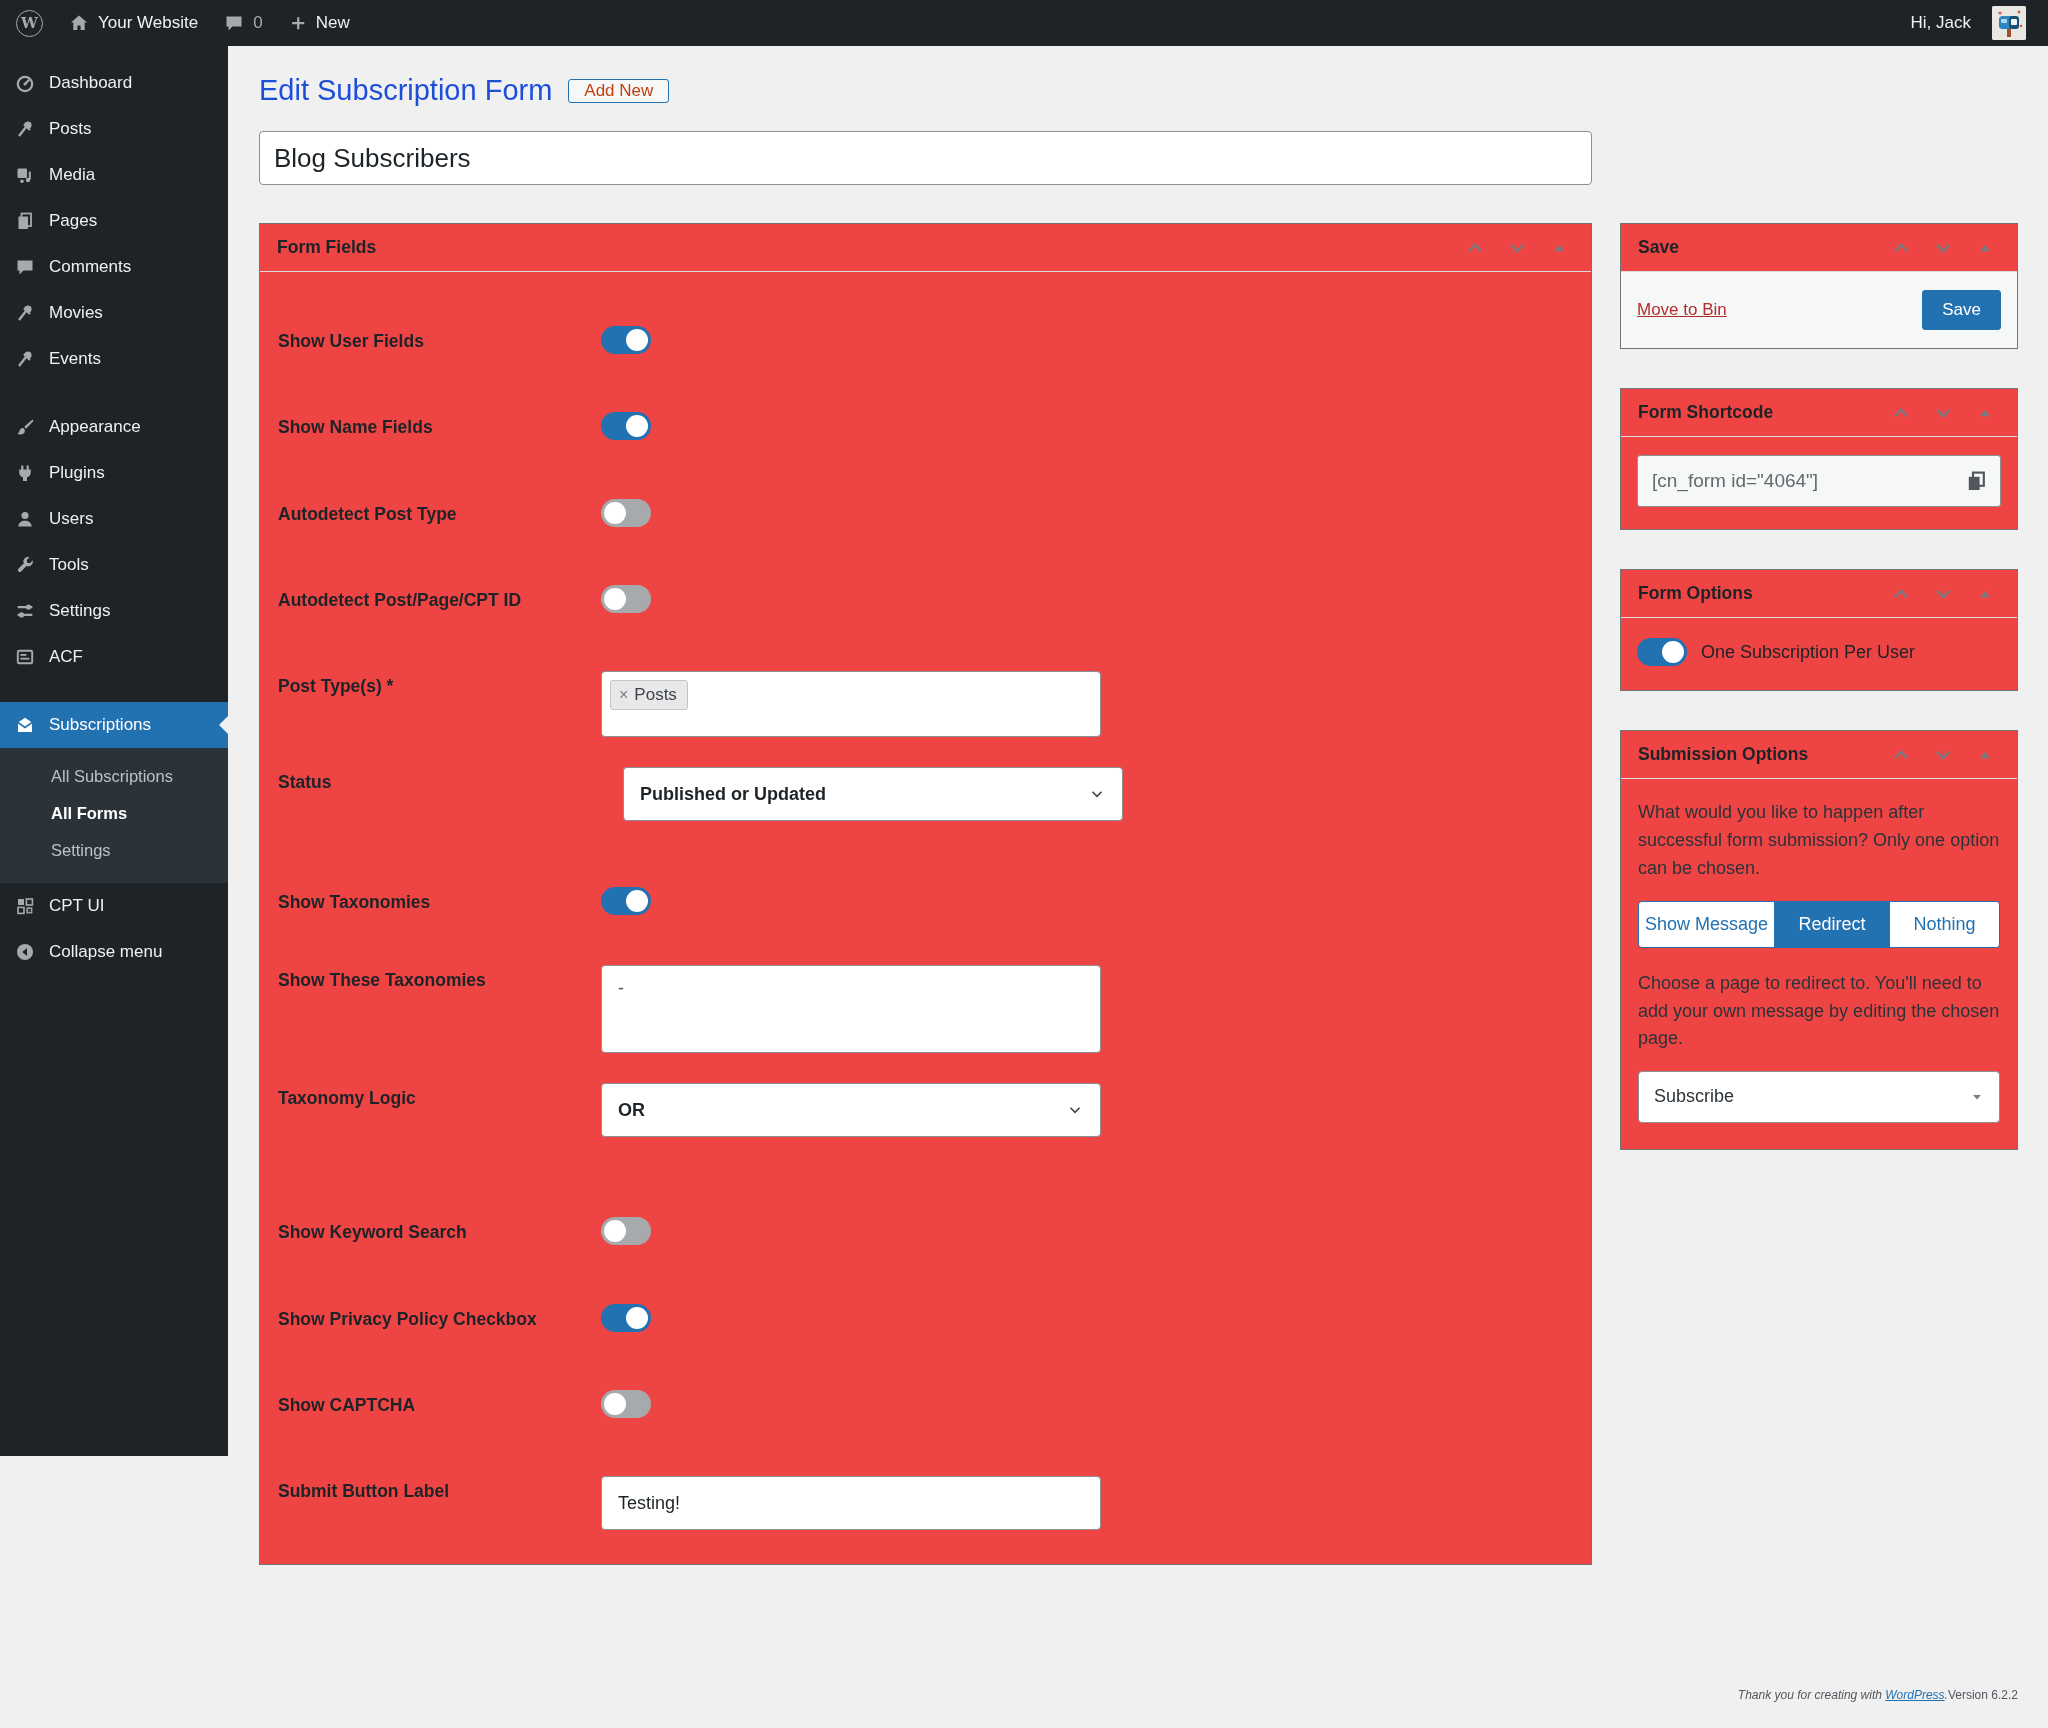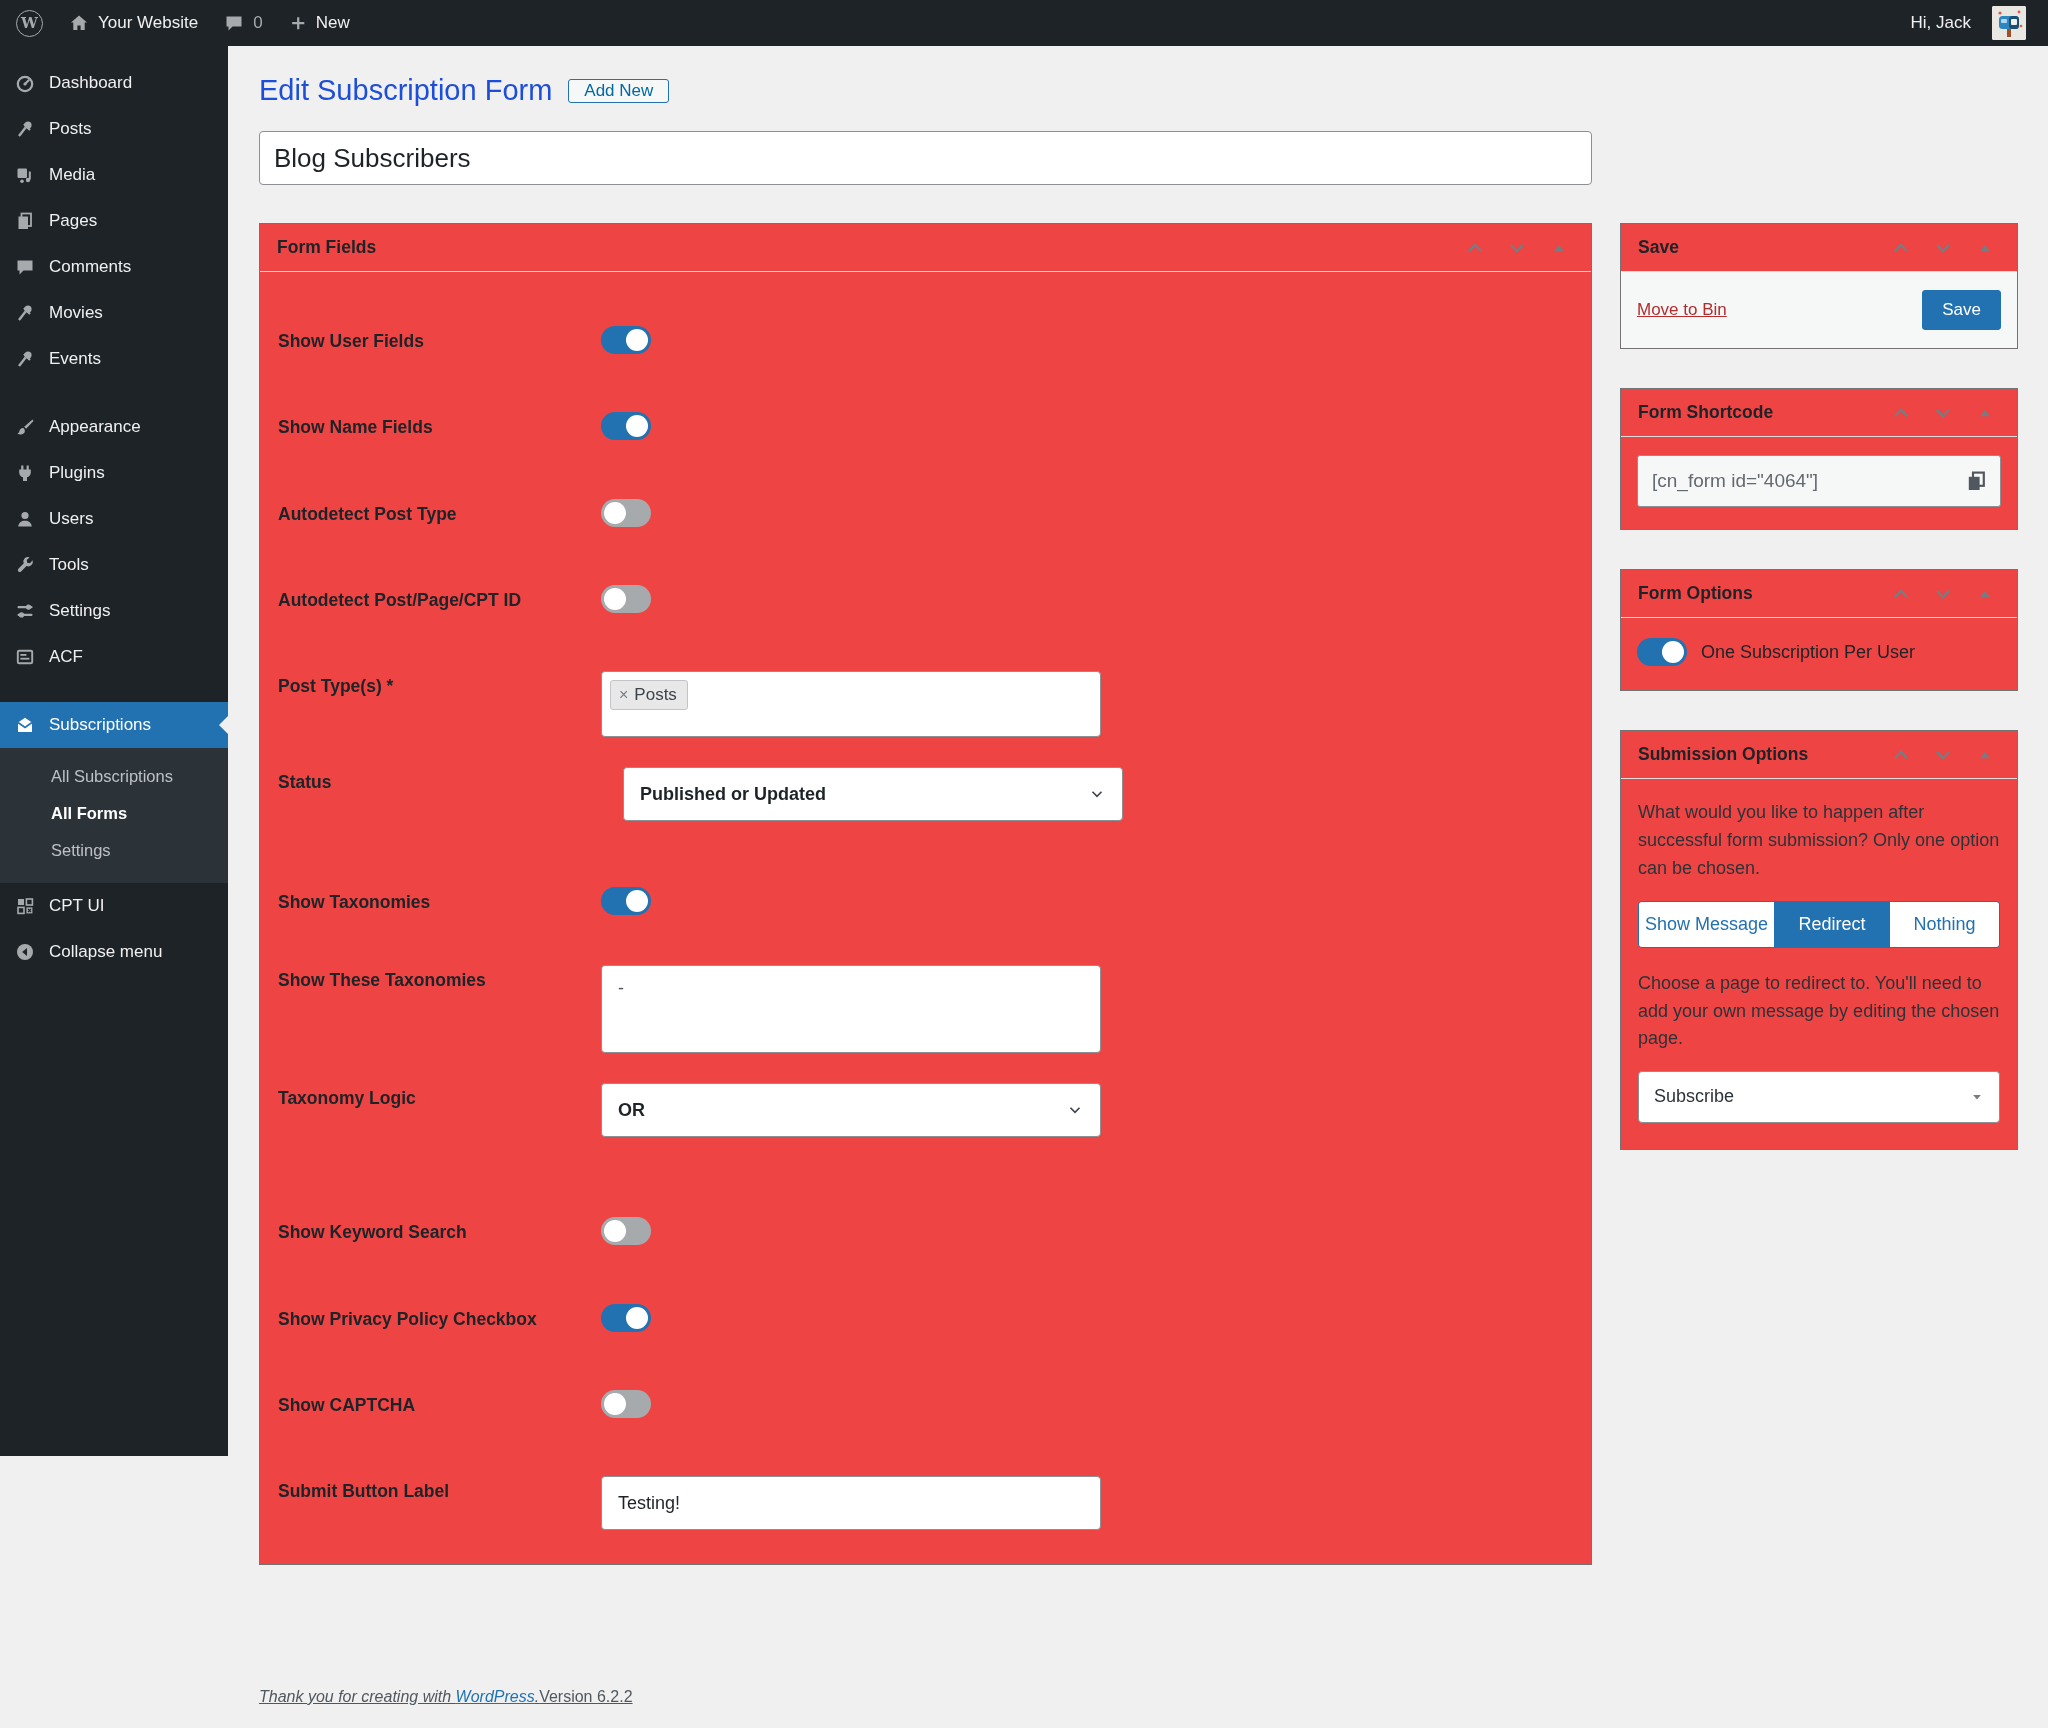--- a/index.html
+++ b/index.html
@@ -33,21 +33,21 @@
   .submenu li { padding:9px 12px 9px 51px; color:#bdc1c6; cursor:pointer; font-size:16.5px; }
   .submenu li.active { color:#fff; font-weight:bold; }
 
   
   #content { position:absolute; top:46px; left:228px; width:1820px; padding:0 30px 0 31px; }
   #screen-options { position:absolute; top:1px; right:30px; background:#fff; border:1px solid #c3c4c7;
     border-top:none; border-radius:0 0 4px 4px; padding:10px 18px; font-size:17px; color:#50575e;
     display:flex; align-items:center; gap:10px; cursor:pointer; }
   .pagehead { display:flex; align-items:center; gap:16px; padding-top:28px; }
   .pagehead h1 { font-size:29px; font-weight:400; color:#1d4ed8; }
-  .addnew { background:#f6f7f7; border:1px solid #2271b1; color:#0369a1; border-radius:3px;
+  .addnew { background:#f6f7f7; border:1px solid #2271b1; color:#c2410c; border-radius:3px;
     font-size:17px; padding:1px 15px; cursor:pointer; font-family:inherit; }
 
   #title-input { margin-top:24px; width:1333px; height:54px; border:1px solid #8c8f94; border-radius:4px;
     background:#fff; font-size:26px; padding:0 14px; color:#1d2327; font-family:inherit; }
 
   .columns { display:flex; gap:28px; margin-top:38px; align-items:flex-start; }
   .main-col { width:1333px; }
   .side-col { width:398px; }
 
   
@@ -105,22 +105,22 @@
   .sub-body p { margin-bottom:18px; }
   .btngroup { display:flex; width:100%; border:1px solid #2271b1; border-radius:4px; overflow:hidden; margin:4px 0 22px; }
   .btngroup .seg { flex:1 1 auto; background:#fff; color:#2271b1; border:none; border-left:1px solid #2271b1;
     font-size:18px; padding:12px 6px; cursor:pointer; font-family:inherit; white-space:nowrap; }
   .btngroup .seg:first-child { border-left:none; flex:1.25; }
   .btngroup .seg.active { background:#2271b1; color:#fff; }
   .sub-select { margin-top:6px; height:52px; border:1px solid #8c8f94; border-radius:4px; background:#fff;
     display:flex; align-items:center; justify-content:space-between; padding:0 15px; font-size:18px; cursor:pointer; }
 
   
-  #footer { position:absolute; left:259px; right:30px; top:1688px; display:flex; justify-content:flex-start;
-    font-size:16px; color:#50575e;text-decoration:underline; }
+  #footer { position:absolute; left:259px; right:30px; top:1688px; display:flex; justify-content:flex-end;
+    font-size:12px; color:#50575e; }
   #footer .thanks { font-style:italic; }
   #footer a { color:#2271b1; }
 </style>
 </head>
 <body>
 
 <div id="page">
 
   <div id="adminbar">
     <div class="ab-item">

